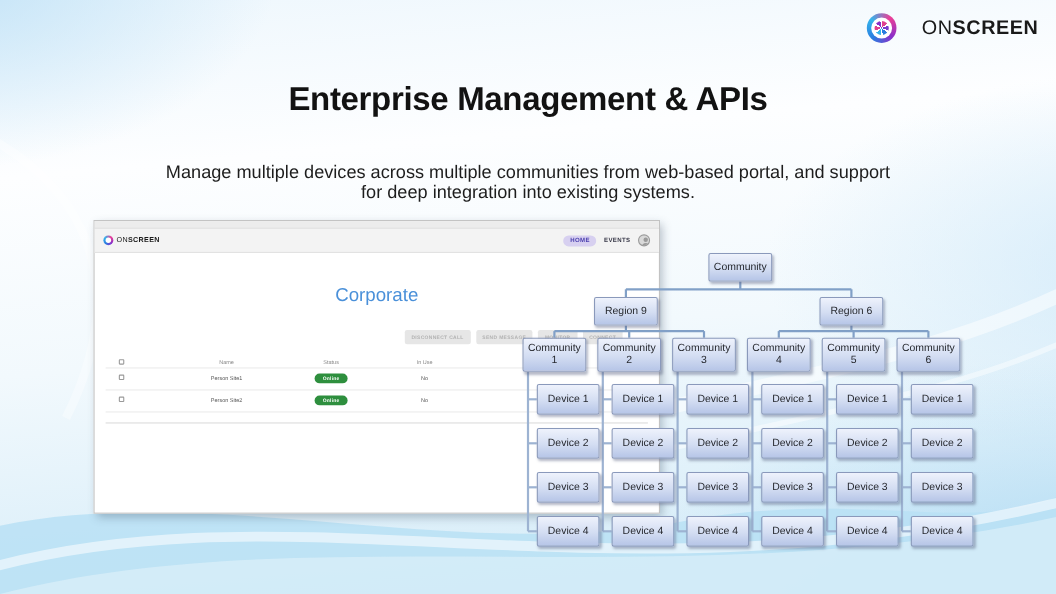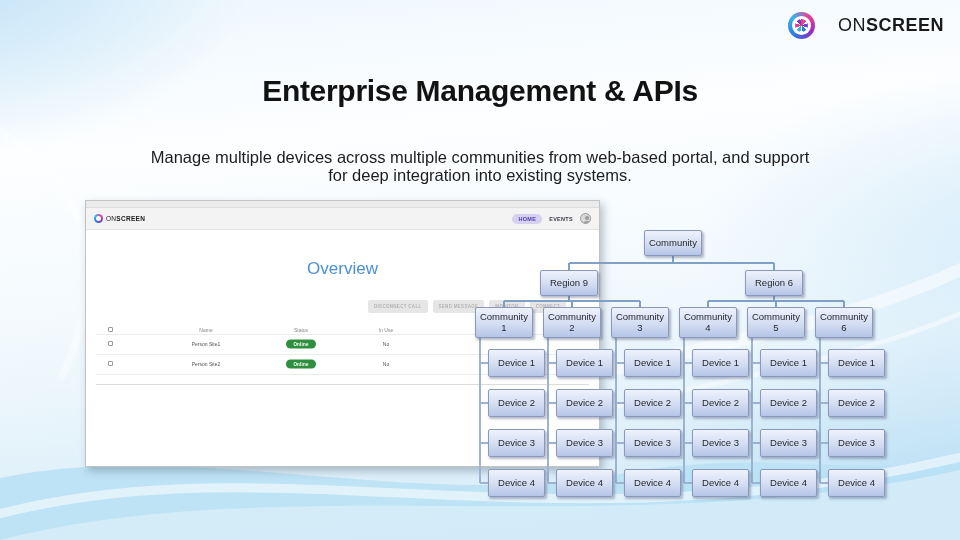--- a/index.html
+++ b/index.html
@@ -108,21 +108,21 @@
   <div class="win-bar">
     <div class="mini-aperture"></div>
     <div class="mini-logo-text"><span class="lt">ON</span><b>SCREEN</b></div>
     <div class="win-bar-right">
       <span class="pill-home">HOME</span>
       <span class="link-events">EVENTS</span>
       <span class="avatar"></span>
     </div>
   </div>
   <div class="win-body">
-    <div class="overview-title">Overview</div>
+    <div class="overview-title">Corporate</div>
     <div class="btn-row">
       <button class="gray-btn">DISCONNECT CALL</button>
       <button class="gray-btn">SEND MESSAGE</button>
       <button class="gray-btn">MONITOR</button>
       <button class="gray-btn">CONNECT</button>
     </div>
     <div class="tbl">
       <div class="t-hdr-row hdr" style="top:0;">
         <span class="cell col-check"><span class="cbx"></span></span>
         <span class="cell col-name">Name</span>

